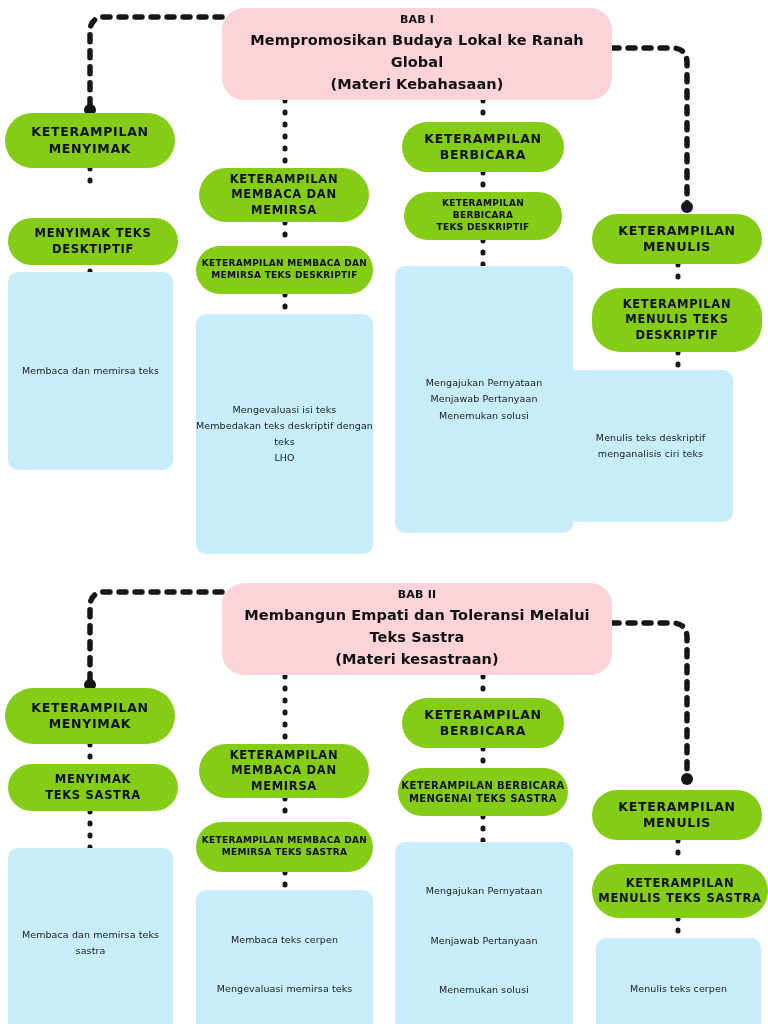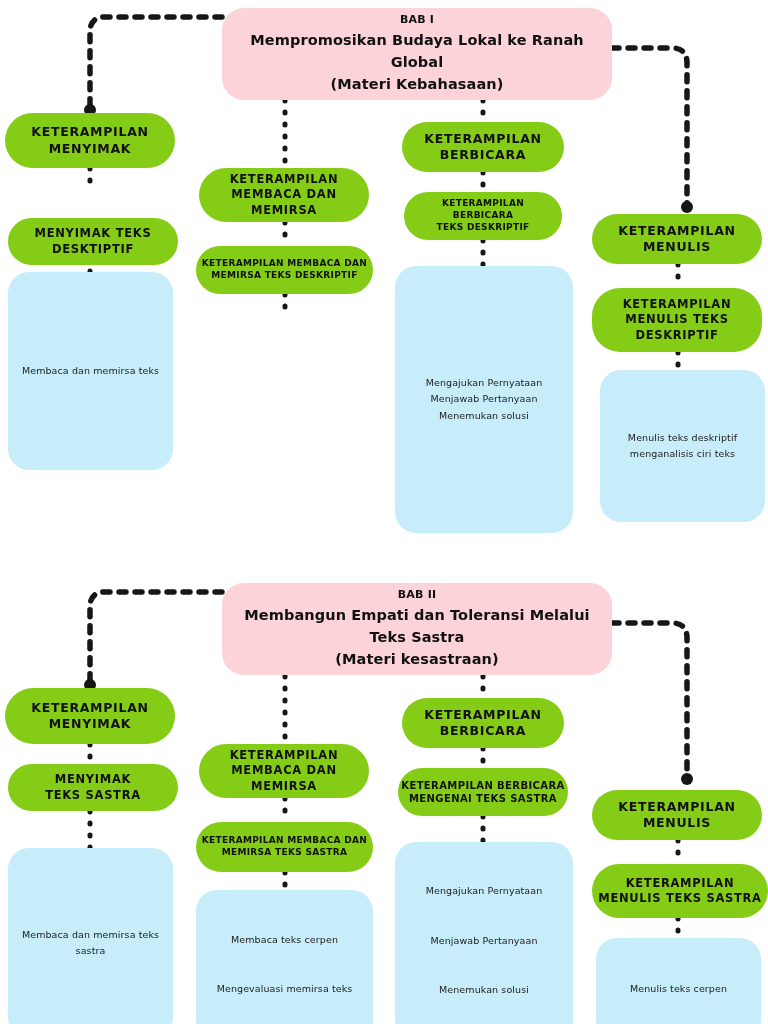--- a/index.html
+++ b/index.html
@@ -95,21 +95,21 @@
     line-height: 1.32;
     letter-spacing: 0.7px;
   }
   .s-lg  { font-size: 12.5px; }
   .s-md  { font-size: 11.5px; }
   .s-sm  { font-size: 10px; letter-spacing: 0.4px; }
   .s-xs  { font-size: 9px;  letter-spacing: 0.3px; }
 
   .node-content {
     background: #C7EDFB;
-    border-radius: 21px;
+    border-radius: 10px;
   }
   .content-text {
     font-family: "DejaVu Sans", sans-serif;
     font-weight: normal;
     font-size: 9.5px;
     color: #1b1b1b;
     white-space: pre-line;
     line-height: 1.7;
     letter-spacing: 0.1px;
   }
@@ -182,20 +182,25 @@
 
   <div class="node node-skill" style="left:199px; top:168px; width:170px; height:54px;">
     <div class="skill-label s-md">KETERAMPILAN
 MEMBACA DAN
 MEMIRSA</div>
   </div>
   <div class="node node-skill" style="left:196px; top:246px; width:177px; height:48px;">
     <div class="skill-label s-xs">KETERAMPILAN MEMBACA DAN
 MEMIRSA TEKS DESKRIPTIF</div>
   </div>
+  <div class="node node-content" style="left:196px; top:314px; width:177px; height:240px;">
+    <div class="content-text">Mengevaluasi isi teks
+Membedakan teks deskriptif dengan teks
+LHO</div>
+  </div>
 
   <div class="node node-skill" style="left:402px; top:122px; width:162px; height:50px;">
     <div class="skill-label s-lg">KETERAMPILAN
 BERBICARA</div>
   </div>
   <div class="node node-skill" style="left:404px; top:192px; width:158px; height:48px;">
     <div class="skill-label s-xs">KETERAMPILAN
 BERBICARA
 TEKS DESKRIPTIF</div>
   </div>
@@ -207,21 +212,21 @@
 
   <div class="node node-skill" style="left:592px; top:214px; width:170px; height:50px;">
     <div class="skill-label s-lg">KETERAMPILAN
 MENULIS</div>
   </div>
   <div class="node node-skill" style="left:592px; top:288px; width:170px; height:64px;">
     <div class="skill-label s-md">KETERAMPILAN
 MENULIS TEKS
 DESKRIPTIF</div>
   </div>
-  <div class="node node-content" style="left:600px; top:370px; width:165px; height:152px;">
+  <div class="node node-content" style="left:568px; top:370px; width:165px; height:152px;">
     <div class="content-text">Menulis teks deskriptif
 menganalisis ciri teks</div>
   </div>
 
   <div class="node node-chapter" style="left:222px; top:583px; width:390px; height:92px;">
     <div class="chapter-title">BAB II</div>
     <div class="chapter-sub">Membangun Empati dan Toleransi Melalui Teks Sastra
 (Materi kesastraan)</div>
   </div>
 

